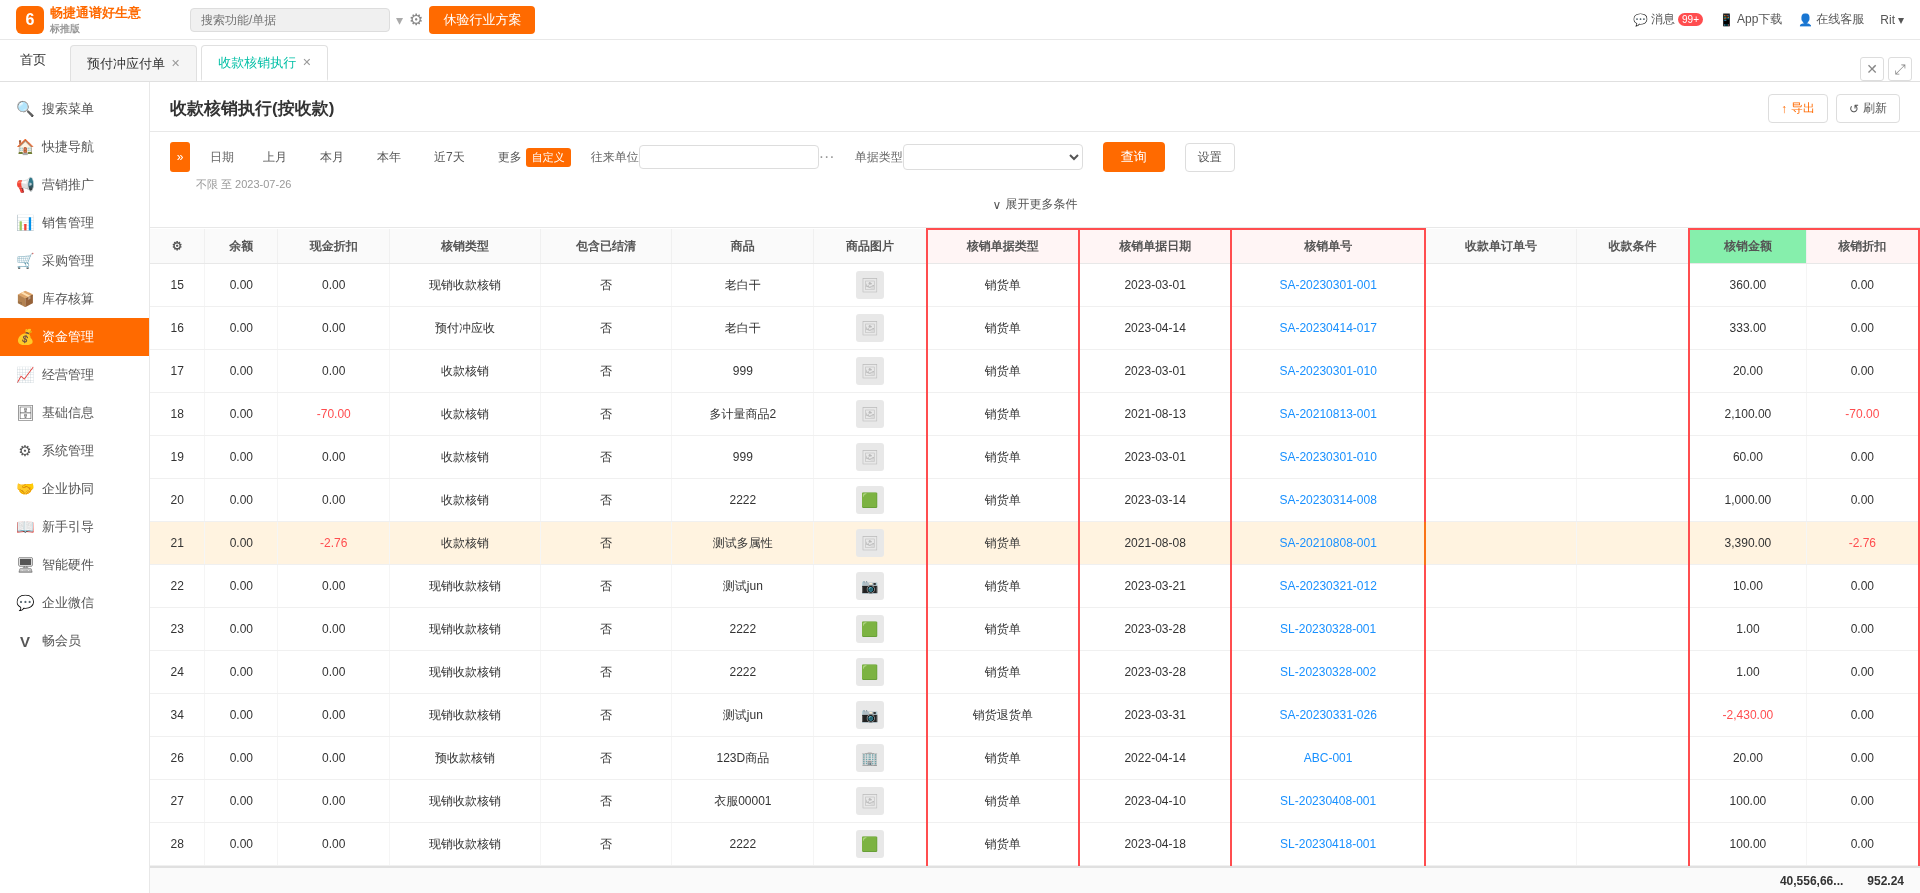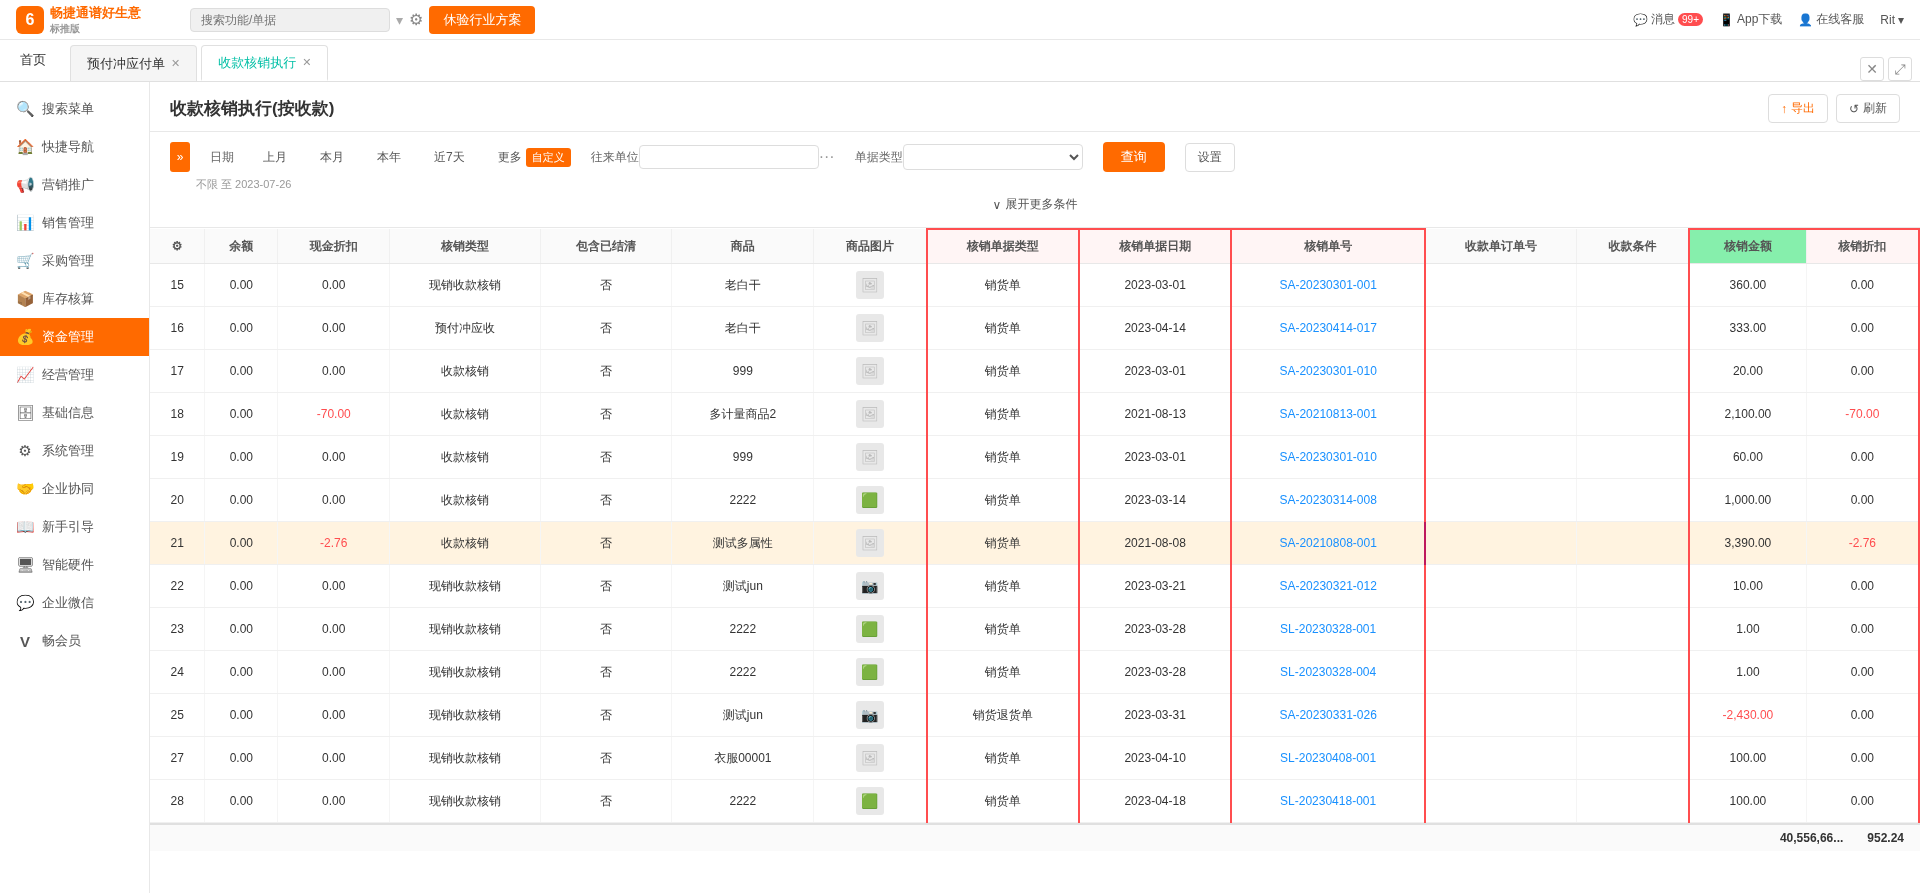--- a/index.html
+++ b/index.html
@@ -380,21 +380,21 @@
             <tr class="highlighted">
     <td>21</td>
     <td>0.00</td>
     <td class="red-text">-2.76</td>
     <td>收款核销</td>
     <td>否</td>
     <td>测试多属性</td>
     <td><span class="img-placeholder">🖼</span></td>
     <td style="border-left:2px solid #ff4d4f;border-right:2px solid #ff4d4f;">销货单</td>
     <td style="border-right:2px solid #ff4d4f;">2021-08-08</td>
-    <td style="border-right:2px solid #be185d;"><a class="link-text">SA-20210808-001</a></td>
+    <td style="border-right:2px solid #f97316;"><a class="link-text">SA-20210808-001</a></td>
     <td></td>
     <td></td>
     <td style="border-left:2px solid #ff4d4f;" class="">3,390.00</td>
     <td style="border-right:2px solid #ff4d4f;" class="red-text">-2.76</td>
   </tr>
             <tr>
     <td>22</td>
     <td>0.00</td>
     <td class="">0.00</td>
     <td>现销收款核销</td>
@@ -428,40 +428,56 @@
             <tr>
     <td>24</td>
     <td>0.00</td>
     <td class="">0.00</td>
     <td>现销收款核销</td>
     <td>否</td>
     <td>2222</td>
     <td><span class="img-placeholder">🟩</span></td>
     <td style="border-left:2px solid #ff4d4f;border-right:2px solid #ff4d4f;">销货单</td>
     <td style="border-right:2px solid #ff4d4f;">2023-03-28</td>
-    <td style="border-right:2px solid #ff4d4f;"><a class="link-text">SL-20230328-004</a></td>
+    <td style="border-right:2px solid #ff4d4f;"><a class="link-text">SL-20230328-002</a></td>
     <td></td>
     <td></td>
     <td style="border-left:2px solid #ff4d4f;" class="">1.00</td>
     <td style="border-right:2px solid #ff4d4f;" class="">0.00</td>
   </tr>
             <tr>
-    <td>25</td>
+    <td>34</td>
     <td>0.00</td>
     <td class="">0.00</td>
     <td>现销收款核销</td>
     <td>否</td>
     <td>测试jun</td>
     <td><span class="img-placeholder">📷</span></td>
     <td style="border-left:2px solid #ff4d4f;border-right:2px solid #ff4d4f;">销货退货单</td>
     <td style="border-right:2px solid #ff4d4f;">2023-03-31</td>
     <td style="border-right:2px solid #ff4d4f;"><a class="link-text">SA-20230331-026</a></td>
     <td></td>
     <td></td>
     <td style="border-left:2px solid #ff4d4f;" class="red-text">-2,430.00</td>
+    <td style="border-right:2px solid #ff4d4f;" class="">0.00</td>
+  </tr>
+            <tr>
+    <td>26</td>
+    <td>0.00</td>
+    <td class="">0.00</td>
+    <td>预收款核销</td>
+    <td>否</td>
+    <td>123D商品</td>
+    <td><span class="img-placeholder">🏢</span></td>
+    <td style="border-left:2px solid #ff4d4f;border-right:2px solid #ff4d4f;">销货单</td>
+    <td style="border-right:2px solid #ff4d4f;">2022-04-14</td>
+    <td style="border-right:2px solid #ff4d4f;"><a class="link-text">ABC-001</a></td>
+    <td></td>
+    <td></td>
+    <td style="border-left:2px solid #ff4d4f;" class="">20.00</td>
     <td style="border-right:2px solid #ff4d4f;" class="">0.00</td>
   </tr>
             <tr>
     <td>27</td>
     <td>0.00</td>
     <td class="">0.00</td>
     <td>现销收款核销</td>
     <td>否</td>
     <td>衣服00001</td>
     <td><span class="img-placeholder">🖼</span></td>

